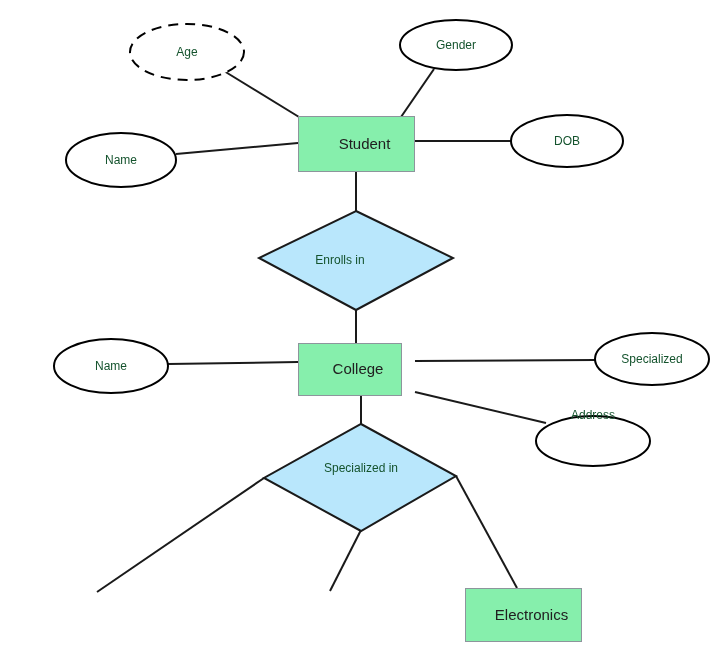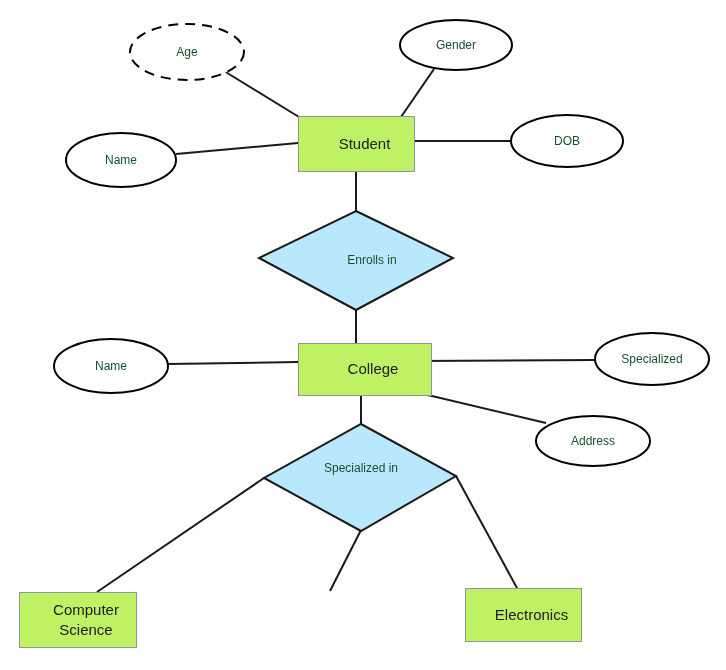--- a/index.html
+++ b/index.html
@@ -34,21 +34,21 @@
   .attr-ellipse.dashed {
     stroke-dasharray: 10 7;
   }
   .rel-diamond {
     fill: #b9e7fc;
     stroke: #1a1a1a;
     stroke-width: 2;
   }
   .entity {
     position: absolute;
-    background: #bef264;
+    background: #86efac;
     border: 1px solid #8d959c;
     box-sizing: border-box;
     display: flex;
     align-items: center;
     justify-content: center;
     text-align: center;
     font-size: 15px;
     line-height: 1.35;
     color: #202020;
     padding-left: 16px;
@@ -92,37 +92,34 @@
     <ellipse class="attr-ellipse" cx="593" cy="441" rx="57" ry="25"></ellipse>
 
     <polygon class="rel-diamond" points="356,211 453,258 356,310 259,258"></polygon>
     <polygon class="rel-diamond" points="361,424 456,476 361,531 264,478"></polygon>
   </svg>
 
   <div class="entity" style="left:298px; top:116px; width:117px; height:56px;">
     <span>Student</span>
   </div>
 
-  <div class="entity" style="left:298px; top:343px; width:134px; height:53px;">
+  <div class="entity" style="left:298px; top:343px; width:104px; height:53px;">
     <span>College</span>
   </div>
 
-  <div class="entity" style="left:19px; top:592px; width:118px; height:56px;">
-    <span>Computer Science</span>
-  </div>
 
 
   <div class="entity" style="left:465px; top:588px; width:117px; height:54px;align-items:center;">
     <span>Electronics</span>
   </div>
 
   <div class="node-label" style="left:187px; top:52px;">Age</div>
   <div class="node-label" style="left:456px; top:45px;text-align:center;">Gender</div>
   <div class="node-label" style="left:121px; top:160px;">Name</div>
   <div class="node-label" style="left:567px; top:141px;">DOB</div>
   <div class="node-label" style="left:111px; top:366px;">Name</div>
   <div class="node-label" style="left:652px; top:359px;">Specialized</div>
-  <div class="node-label" style="left:593px; top:441px;">Address</div>
+  <div class="node-label" style="left:593px; top:415px;">Address</div>
 
-  <div class="node-label" style="left:372px; top:260px;">Enrolls in</div>
+  <div class="node-label" style="left:340px; top:260px;">Enrolls in</div>
   <div class="node-label" style="left:361px; top:468px;">Specialized in</div>
 
 </div>
 
 </body></html>

